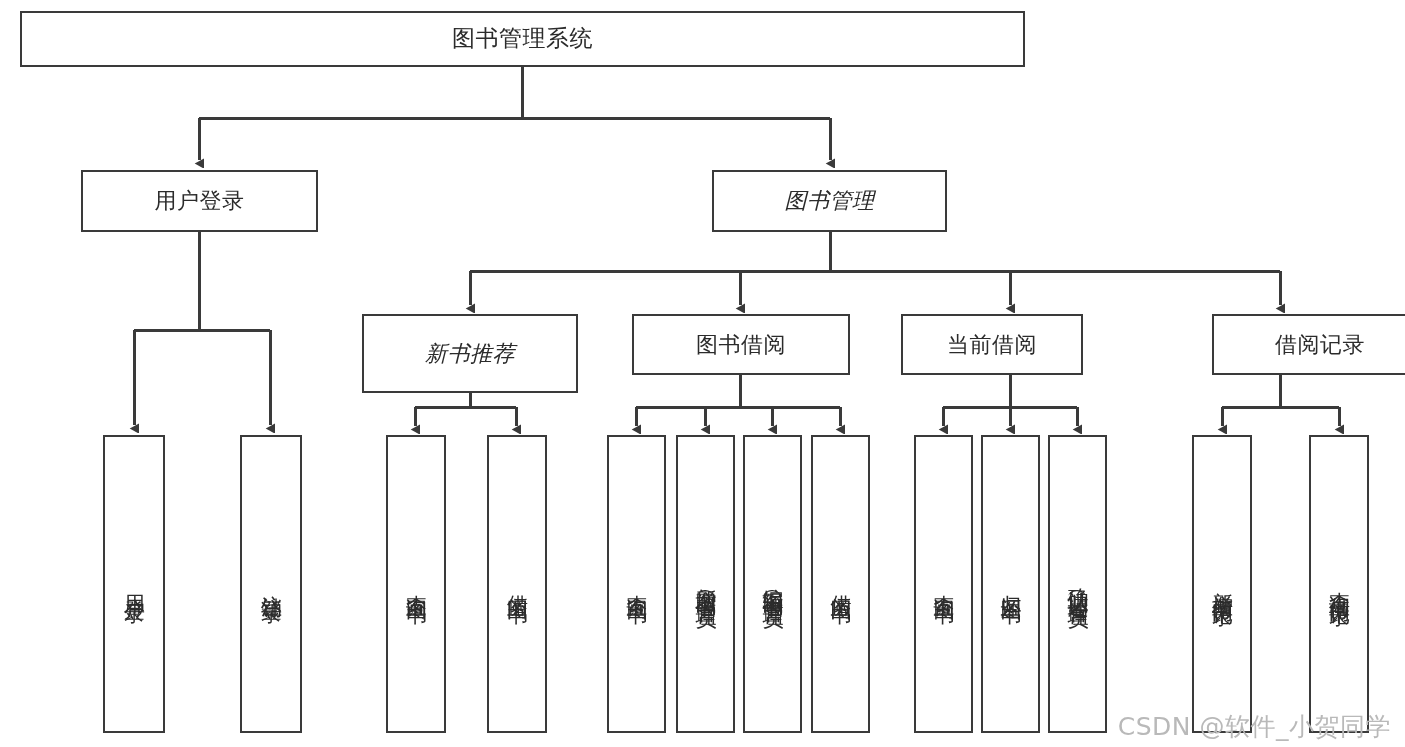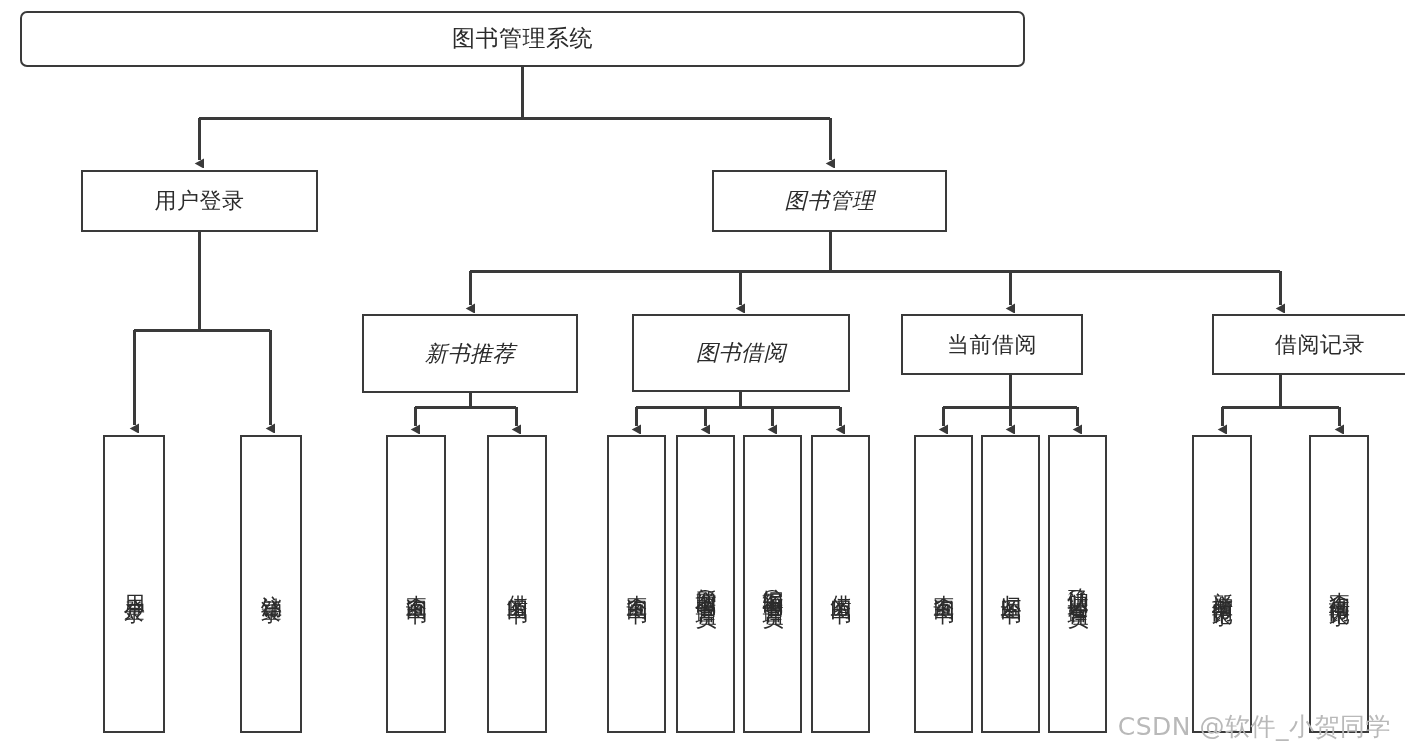--- a/index.html
+++ b/index.html
@@ -121,37 +121,37 @@
       <path d="M1010,407 L1010,426" marker-end="url(#arrow)"></path>
       <path d="M1077,407 L1077,426" marker-end="url(#arrow)"></path>
 
       <path d="M1280,375 L1280,407"></path>
       <path d="M1222,407 L1339,407"></path>
       <path d="M1222,407 L1222,426" marker-end="url(#arrow)"></path>
       <path d="M1339,407 L1339,426" marker-end="url(#arrow)"></path>
     </g>
   </svg>
 
-  <div class="node horiz root" style="left:20px; top:11px; width:1005px; height:56px;border-radius:7px;">
+  <div class="node horiz root" style="left:20px; top:11px; width:1005px; height:56px;">
     <span class="label">图书管理系统</span>
   </div>
 
   <div class="node horiz" style="left:81px; top:170px; width:237px; height:62px;">
     <span class="label">用户登录</span>
   </div>
 
   <div class="node horiz" style="left:712px; top:170px; width:235px; height:62px;font-style:italic;">
     <span class="label">图书管理</span>
   </div>
 
   <div class="node horiz" style="left:362px; top:314px; width:216px; height:79px;font-style:italic;">
     <span class="label">新书推荐</span>
   </div>
 
-  <div class="node horiz" style="left:632px; top:314px; width:218px; height:78px;font-style:italic;">
+  <div class="node horiz" style="left:632px; top:314px; width:218px; height:61px;">
     <span class="label">图书借阅</span>
   </div>
 
   <div class="node horiz" style="left:901px; top:314px; width:182px; height:61px;">
     <span class="label">当前借阅</span>
   </div>
 
   <div class="node horiz" style="left:1212px; top:314px; width:216px; height:61px;">
     <span class="label">借阅记录</span>
   </div>

